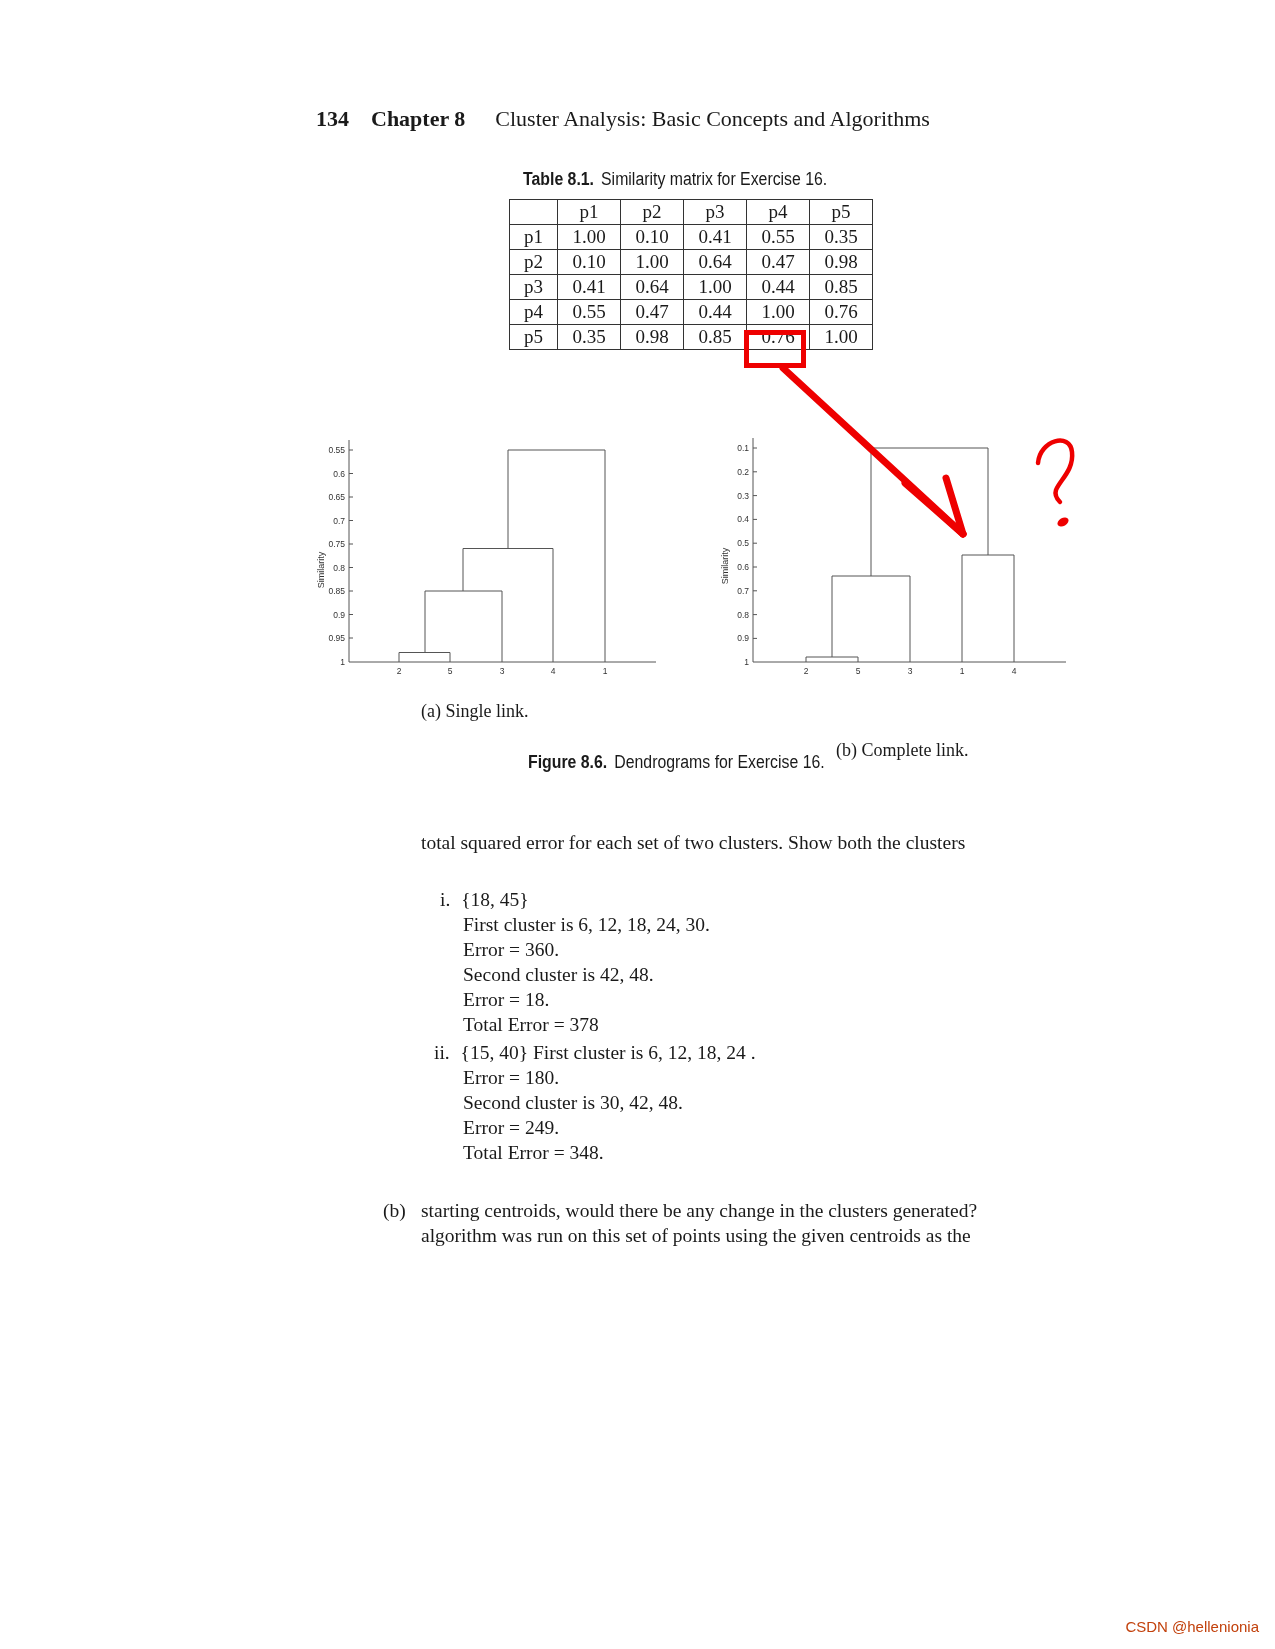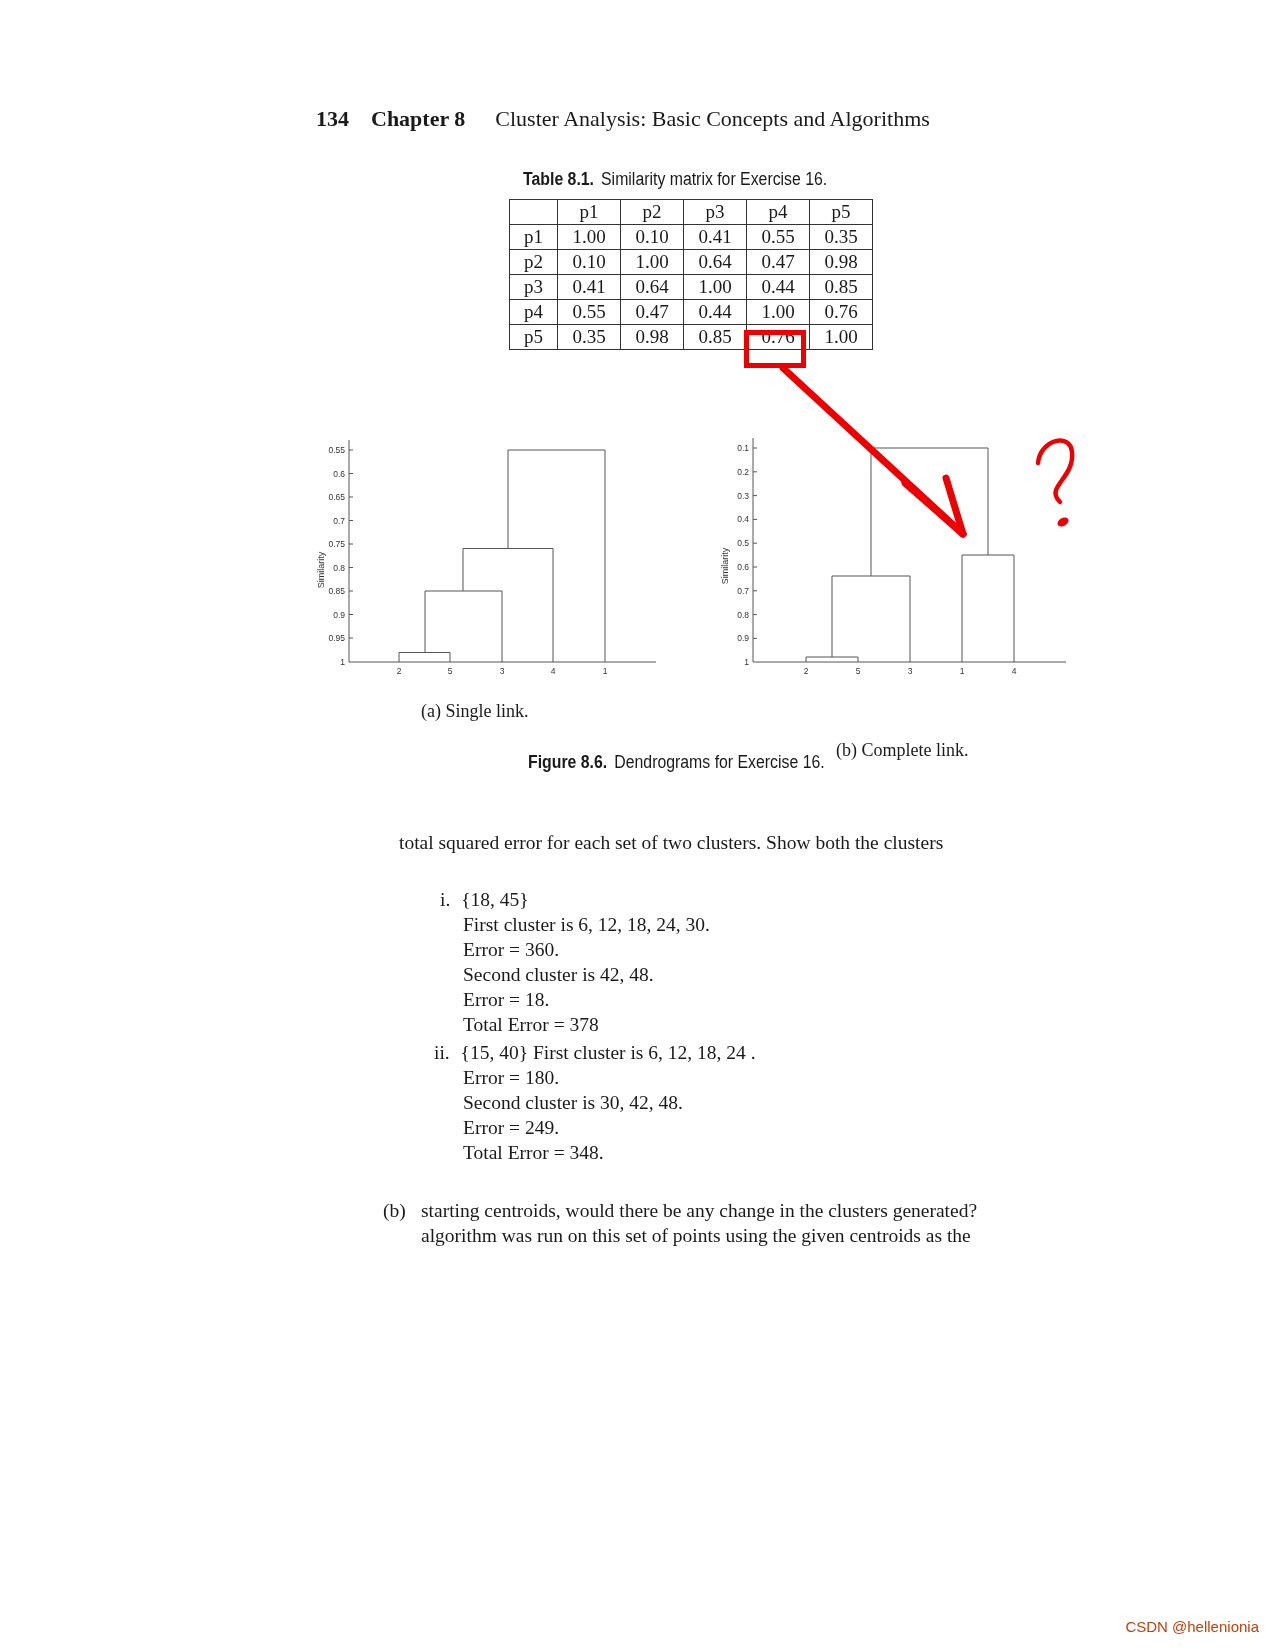--- a/index.html
+++ b/index.html
@@ -188,21 +188,21 @@
   </g>
 </svg>
 
 <div class="abs subcap serif" style="left:421px; top:701px;">(a) Single link.</div>
 <div class="abs subcap serif" style="left:836px; top:701px;margin-top:39px;">(b) Complete link.</div>
 
 <div class="abs caption sans" style="left:528px; top:752px;">
   <b>Figure 8.6.</b><span>Dendrograms for Exercise 16.</span>
 </div>
 
-<div class="abs body-text serif" style="left:399px; top:830px;">
+<div class="abs body-text serif" style="left:421px; top:830px;">
   <div>total squared error for each set of two clusters. Show both the clusters</div>
 </div>
 
 <div class="abs body-text serif" style="left:440px; top:887px;">
   <span>i.</span>
   <span style="margin-left:6px;">{18, 45}</span>
 </div>
 <div class="abs body-text serif" style="left:463px; top:912px;">
   <div>First cluster is 6, 12, 18, 24, 30.</div>
   <div>Error = 360.</div>

